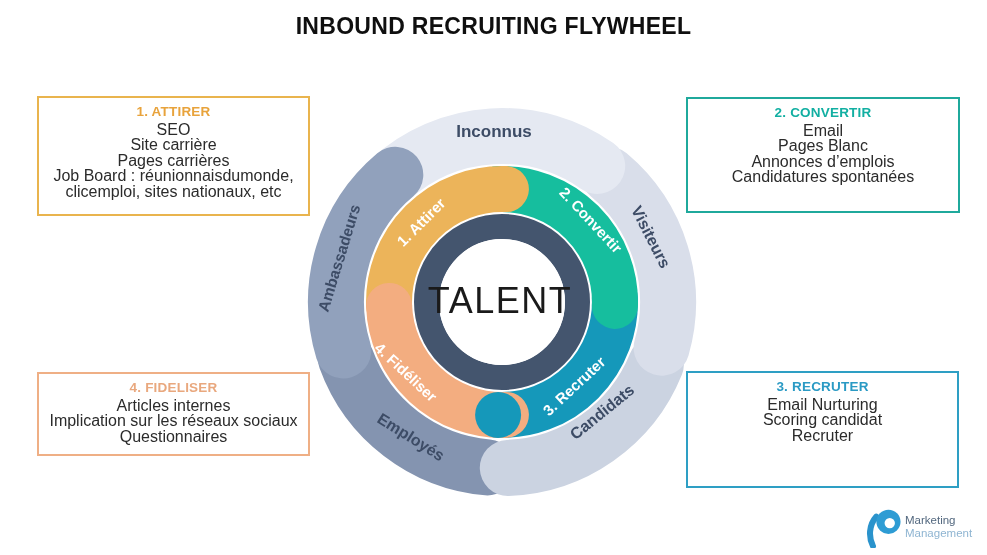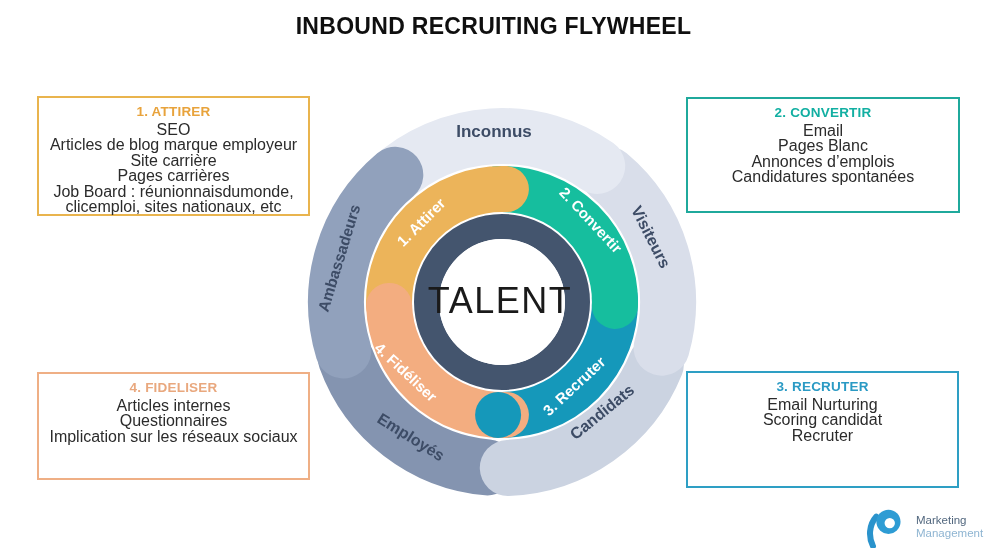--- a/index.html
+++ b/index.html
@@ -26,25 +26,25 @@
   .info-box { position: absolute; background: #fff; border: 2px solid #ccc; text-align: center; padding-top: 6px; }
   .box-title { font-size: 13.5px; font-weight: bold; margin-bottom: 3px; letter-spacing: 0.2px; }
   .box-line { font-size: 16px; line-height: 15.4px; color: #2b2b2b; padding: 0 6px; }
 
   .box-attirer   { left: 37px;  top: 96px;  width: 273px; height: 120px; border-color: #E9B44E; }
   .box-attirer .box-title { color: #E8A33C; }
   .box-convertir { left: 686px; top: 97px;  width: 274px; height: 116px; border-color: #1FA99C; }
   .box-convertir .box-title { color: #12AFA2; }
   .box-recruter  { left: 686px; top: 371px; width: 273px; height: 117px; border-color: #2E9FC4; }
   .box-recruter .box-title { color: #2A9AC4; }
-  .box-fideliser { left: 37px;  top: 372px; width: 273px; height: 108px; border-color: #EFAF85; }
+  .box-fideliser { left: 37px;  top: 372px; width: 273px; height: 84px; border-color: #EFAF85; }
   .box-fideliser .box-title { color: #E9A87E; }
 
   
-  .logo { position: absolute; left: 866px; top: 506px; display: flex; align-items: center; gap: 12px; }
+  .logo { position: absolute; left: 866px; top: 506px; display: flex; align-items: center; gap: 1px; }
   .logo-text { display: flex; flex-direction: column; line-height: 13px; }
   .logo-line1 { font-size: 11.5px; color: #53687F; }
   .logo-line2 { font-size: 11.5px; color: #8FB5D2; }
 </style>
 </head>
 <body>
 
 <div class="canvas">
 
   <div class="main-title">INBOUND RECRUITING FLYWHEEL</div>
@@ -81,21 +81,20 @@
     <text class="ring-label" text-anchor="middle" dominant-baseline="central" transform="translate(119 120) rotate(-45)">1. Attirer</text>
     <text class="ring-label" text-anchor="middle" dominant-baseline="central" transform="translate(289 118) rotate(47)">2. Convertir</text>
     <text class="ring-label" text-anchor="middle" dominant-baseline="central" transform="translate(272 284) rotate(-43)">3. Recruter</text>
     <text class="ring-label" text-anchor="middle" dominant-baseline="central" transform="translate(104 270) rotate(43)">4. Fidéliser</text>
   </svg>
 
   <div class="info-box box-attirer">
     <div class="box-title">1. ATTIRER</div>
     <div>
         <div class="box-line">SEO</div>
-        <div class="box-line">Articles de blog marque employeur</div>
         <div class="box-line">Site carrière</div>
         <div class="box-line">Pages carrières</div>
         <div class="box-line">Job Board : réunionnaisdumonde,  clicemploi, sites nationaux, etc</div>
       </div>
   </div>
 
   <div class="info-box box-convertir">
     <div class="box-title">2. CONVERTIR</div>
     <div>
         <div class="box-line">Email</div>
@@ -111,22 +110,22 @@
         <div class="box-line">Email Nurturing</div>
         <div class="box-line">Scoring candidat</div>
         <div class="box-line">Recruter</div>
       </div>
   </div>
 
   <div class="info-box box-fideliser">
     <div class="box-title">4. FIDELISER</div>
     <div>
         <div class="box-line">Articles internes</div>
+        <div class="box-line">Implication sur les réseaux sociaux</div>
         <div class="box-line">Questionnaires</div>
-        <div class="box-line">Implication sur les réseaux sociaux</div>
       </div>
   </div>
 
   <div class="logo">
     <svg width="38" height="42" viewBox="0 0 44 48">
       <path d="M 8 46 C 3 36 3 22 12 12" fill="none" stroke="#2A93CC" stroke-width="7" stroke-linecap="round"></path>
       <circle cx="26" cy="18" r="14" fill="#2E9CD4"></circle>
       <circle cx="27.5" cy="19.5" r="6" fill="#ffffff"></circle>
     </svg>
     <div class="logo-text">

